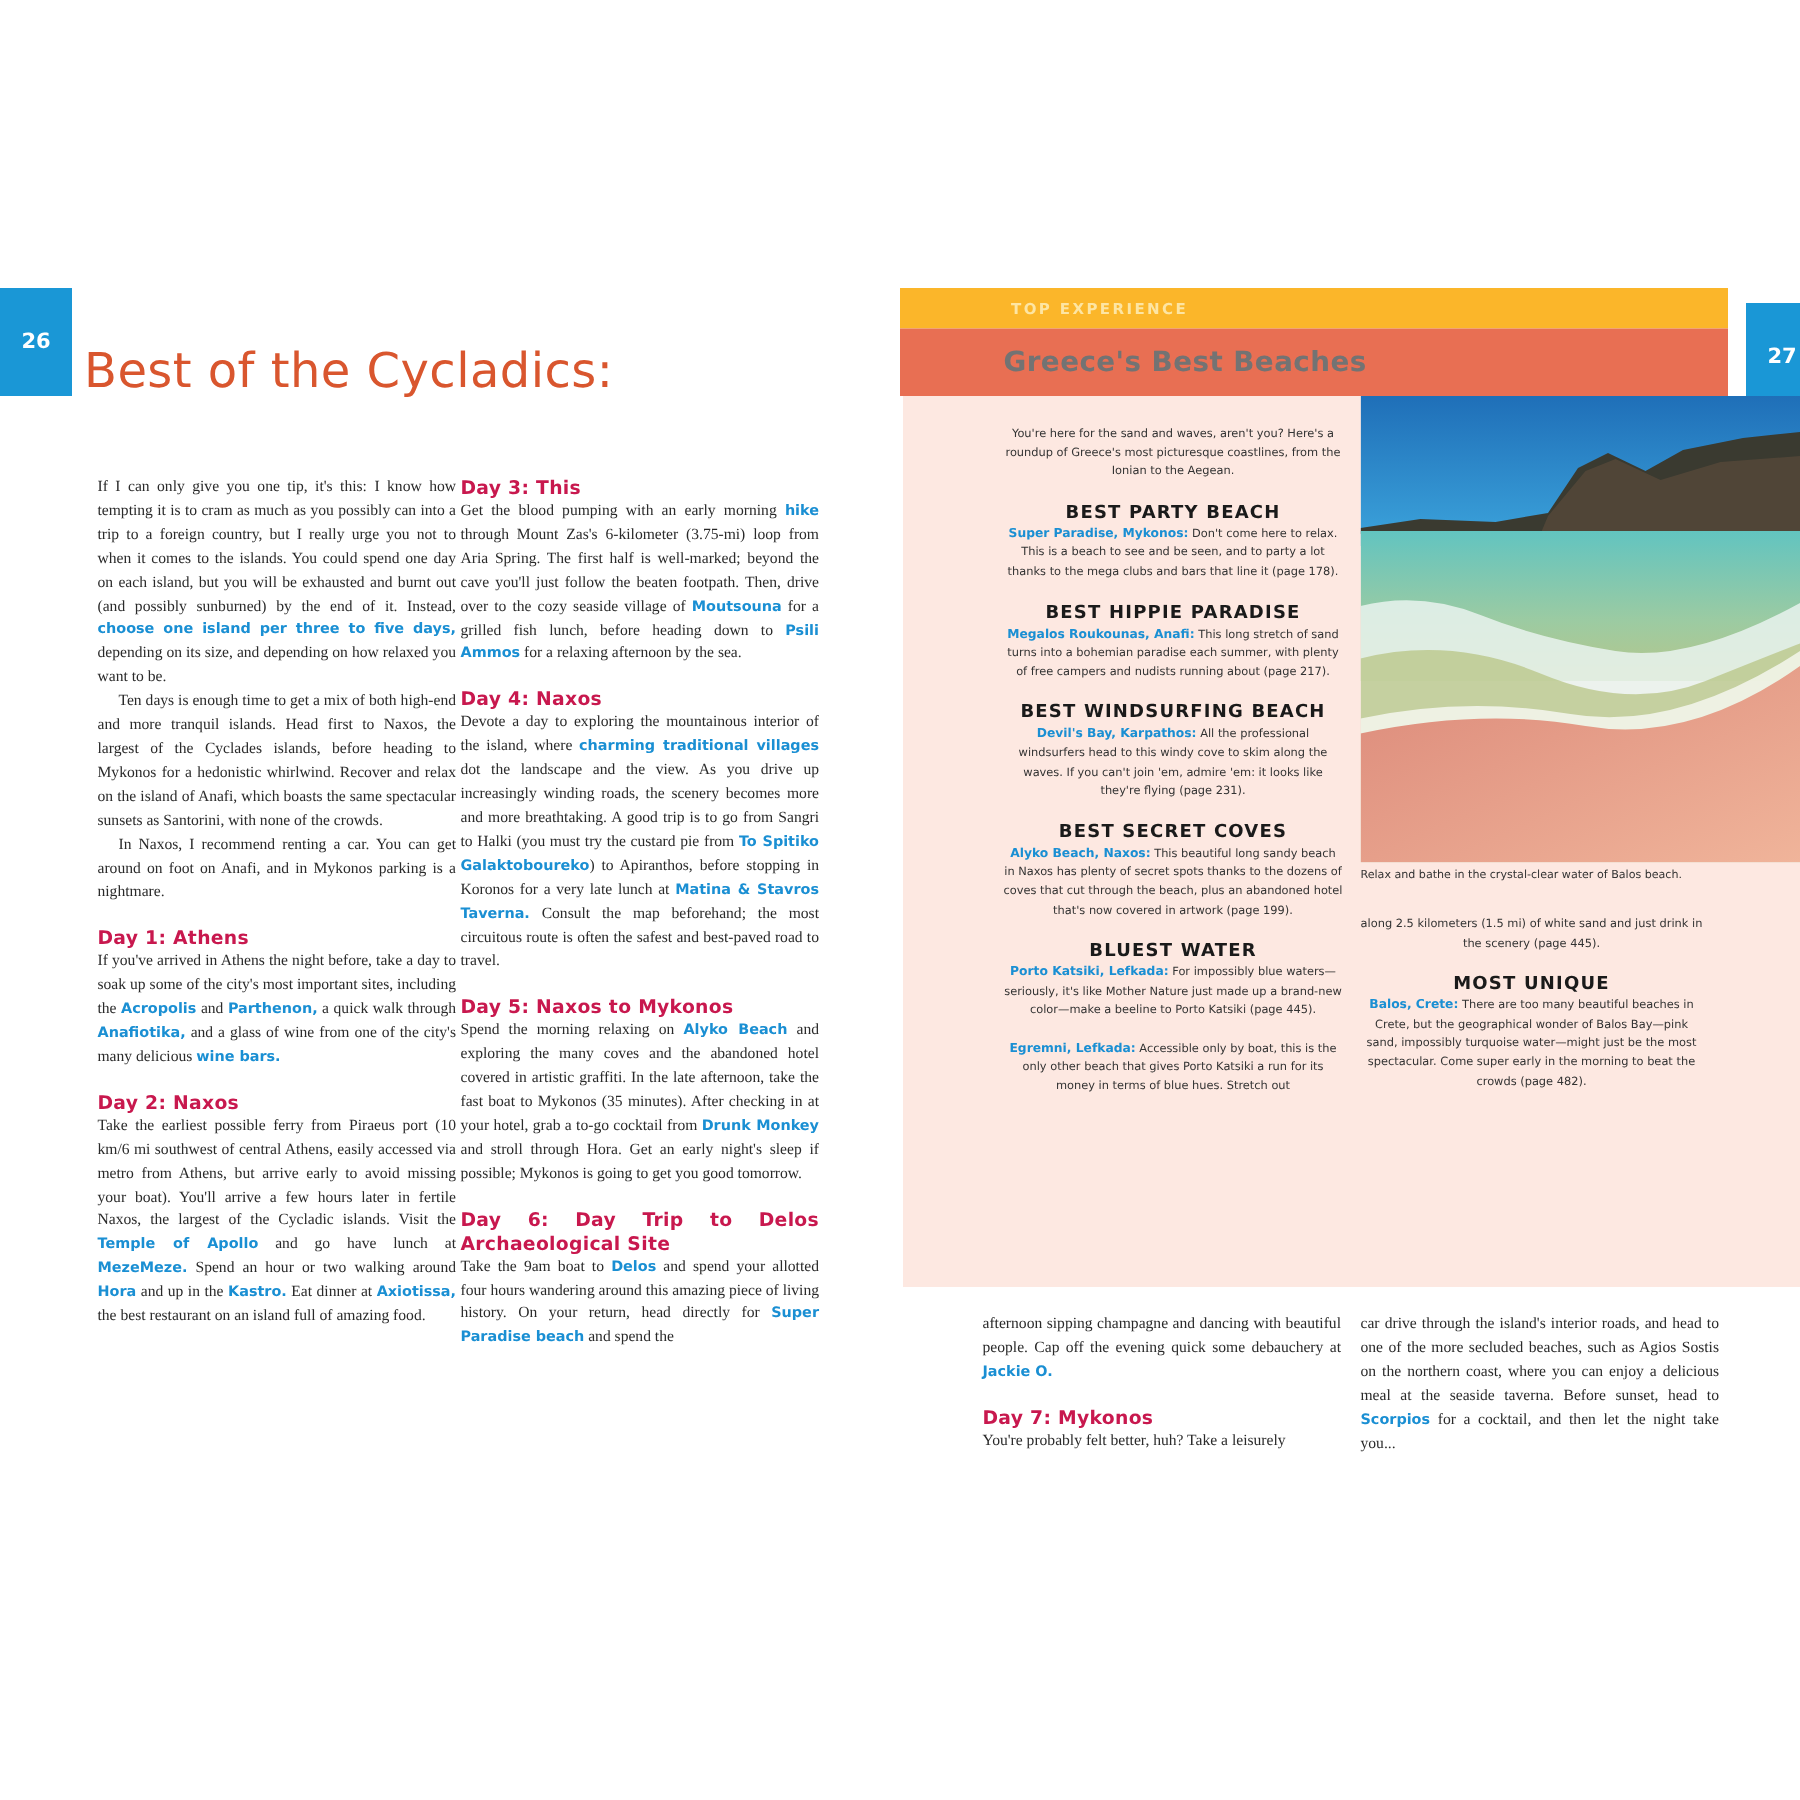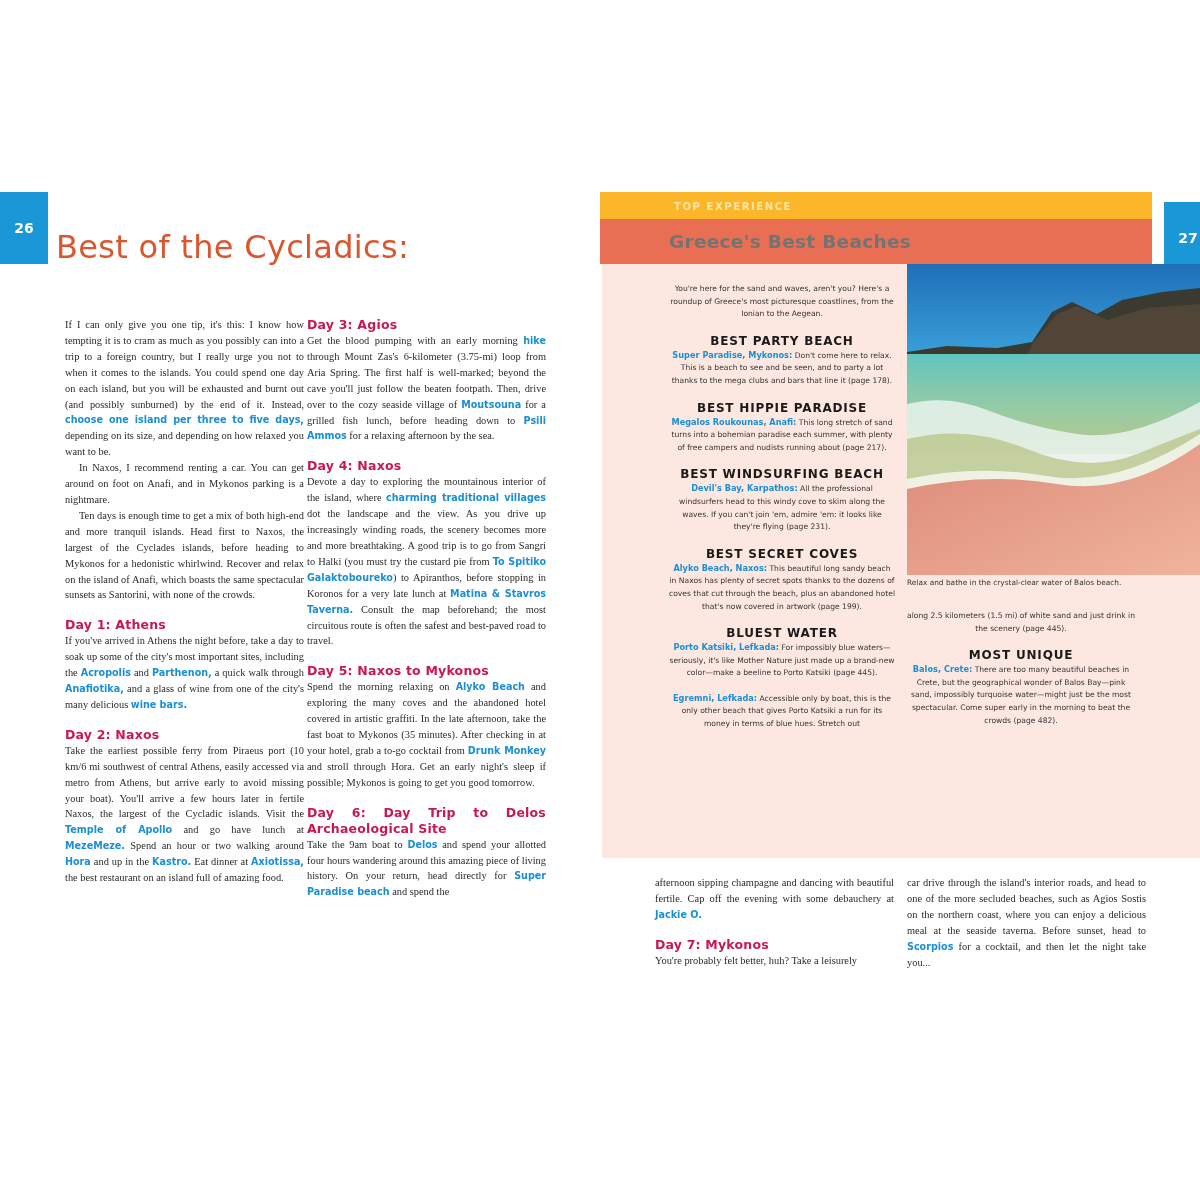--- a/index.html
+++ b/index.html
@@ -63,36 +63,36 @@
 </div>
 
 <h1 class="main-title" style="margin:0;">
   <span>Best of the Cycladics:</span><br>
 </h1>
 
 <div class="col" id="col1">
   <p>
     <span>If I can only give you one tip, it's this: I know how tempting it is to cram as much as you possibly can into a trip to a foreign country, but I really urge you not to when it comes to the islands. You could spend one day on each island, but you will be exhausted and burnt out (and possibly sunburned) by the end of it. Instead, </span><span class="link">choose one island per three to five days,</span><span> depending on its size, and depending on how relaxed you want to be.</span>
   </p>
+  <p class="indent">Ten days is enough time to get a mix of both high-end and more tranquil islands. Head first to Naxos, the largest of the Cyclades islands, before heading to Mykonos for a hedonistic whirlwind. Recover and relax on the island of Anafi, which boasts the same spectacular sunsets as Santorini, with none of the crowds.</p>
   <p class="indent">In Naxos, I recommend renting a car. You can get around on foot on Anafi, and in Mykonos parking is a nightmare.</p>
-  <p class="indent">Ten days is enough time to get a mix of both high-end and more tranquil islands. Head first to Naxos, the largest of the Cyclades islands, before heading to Mykonos for a hedonistic whirlwind. Recover and relax on the island of Anafi, which boasts the same spectacular sunsets as Santorini, with none of the crowds.</p>
   <div class="gap"></div>
   <h3 class="day-h">Day 1: Athens</h3>
   <p>
     <span>If you've arrived in Athens the night before, take a day to soak up some of the city's most important sites, including the </span><span class="link">Acropolis</span><span> and </span><span class="link">Parthenon,</span><span> a quick walk through </span><span class="link">Anafiotika,</span><span> and a glass of wine from one of the city's many delicious </span><span class="link">wine bars.</span>
   </p>
   <div class="gap"></div>
   <h3 class="day-h">Day 2: Naxos</h3>
   <p>
     <span>Take the earliest possible ferry from Piraeus port (10 km/6 mi southwest of central Athens, easily accessed via metro from Athens, but arrive early to avoid missing your boat). You'll arrive a few hours later in fertile Naxos, the largest of the Cycladic islands. Visit the </span><span class="link">Temple of Apollo</span><span> and go have lunch at </span><span class="link">MezeMeze.</span><span> Spend an hour or two walking around </span><span class="link">Hora</span><span> and up in the </span><span class="link">Kastro.</span><span> Eat dinner at </span><span class="link">Axiotissa,</span><span> the best restaurant on an island full of amazing food.</span>
   </p>
 </div>
 
 <div class="col" id="col2">
-  <h3 class="day-h">Day 3: Agios</h3>
+  <h3 class="day-h">Day 3: This</h3>
   <p>
     <span>Get the blood pumping with an early morning </span><span class="link">hike</span><span> through Mount Zas's 6-kilometer (3.75-mi) loop from Aria Spring. The first half is well-marked; beyond the cave you'll just follow the beaten footpath. Then, drive over to the cozy seaside village of </span><span class="link">Moutsouna</span><span> for a grilled fish lunch, before heading down to </span><span class="link">Psili Ammos</span><span> for a relaxing afternoon by the sea.</span>
   </p>
   <div class="gap"></div>
   <h3 class="day-h">Day 4: Naxos</h3>
   <p>
     <span>Devote a day to exploring the mountainous interior of the island, where </span><span class="link">charming traditional villages</span><span> dot the landscape and the view. As you drive up increasingly winding roads, the scenery becomes more and more breathtaking. A good trip is to go from Sangri to Halki (you must try the custard pie from </span><span class="link">To Spitiko Galaktoboureko</span><span>) to Apiranthos, before stopping in Koronos for a very late lunch at </span><span class="link">Matina &amp; Stavros Taverna.</span><span> Consult the map beforehand; the most circuitous route is often the safest and best-paved road to travel.</span>
   </p>
   <div class="gap"></div>
   <h3 class="day-h">Day 5: Naxos to Mykonos</h3>
@@ -168,21 +168,21 @@
 
 <div class="fcol" id="fcol-right">
   <p>along 2.5 kilometers (1.5 mi) of white sand and just drink in the scenery (page 445).</p>
   <div class="fgap"></div>
   <h4 class="fh">MOST UNIQUE</h4>
   <p><span class="flink">Balos, Crete:</span><span> There are too many beautiful beaches in Crete, but the geographical wonder of Balos Bay—pink sand, impossibly turquoise water—might just be the most spectacular. Come super early in the morning to beat the crowds (page 482).</span></p>
   <div class="fgap"></div>
 </div>
 
 <div class="col" id="col3">
-  <p><span>afternoon sipping champagne and dancing with beautiful fertile. Cap off the evening with some debauchery at </span><span class="link">Jackie O.</span></p>
+  <p><span>afternoon sipping champagne and dancing with beautiful people. Cap off the evening quick some debauchery at </span><span class="link">Jackie O.</span></p>
   <div class="gap"></div>
   <h3 class="day-h">Day 7: Mykonos</h3>
   <p>You're probably felt better, huh? Take a leisurely</p>
 </div>
 
 <div class="col" id="col4">
   <p><span>car drive through the island's interior roads, and head to one of the more secluded beaches, such as Agios Sostis on the northern coast, where you can enjoy a delicious meal at the seaside taverna. Before sunset, head to </span><span class="link">Scorpios</span><span> for a cocktail, and then let the night take you...</span></p>
 </div>
 
 </body></html>

